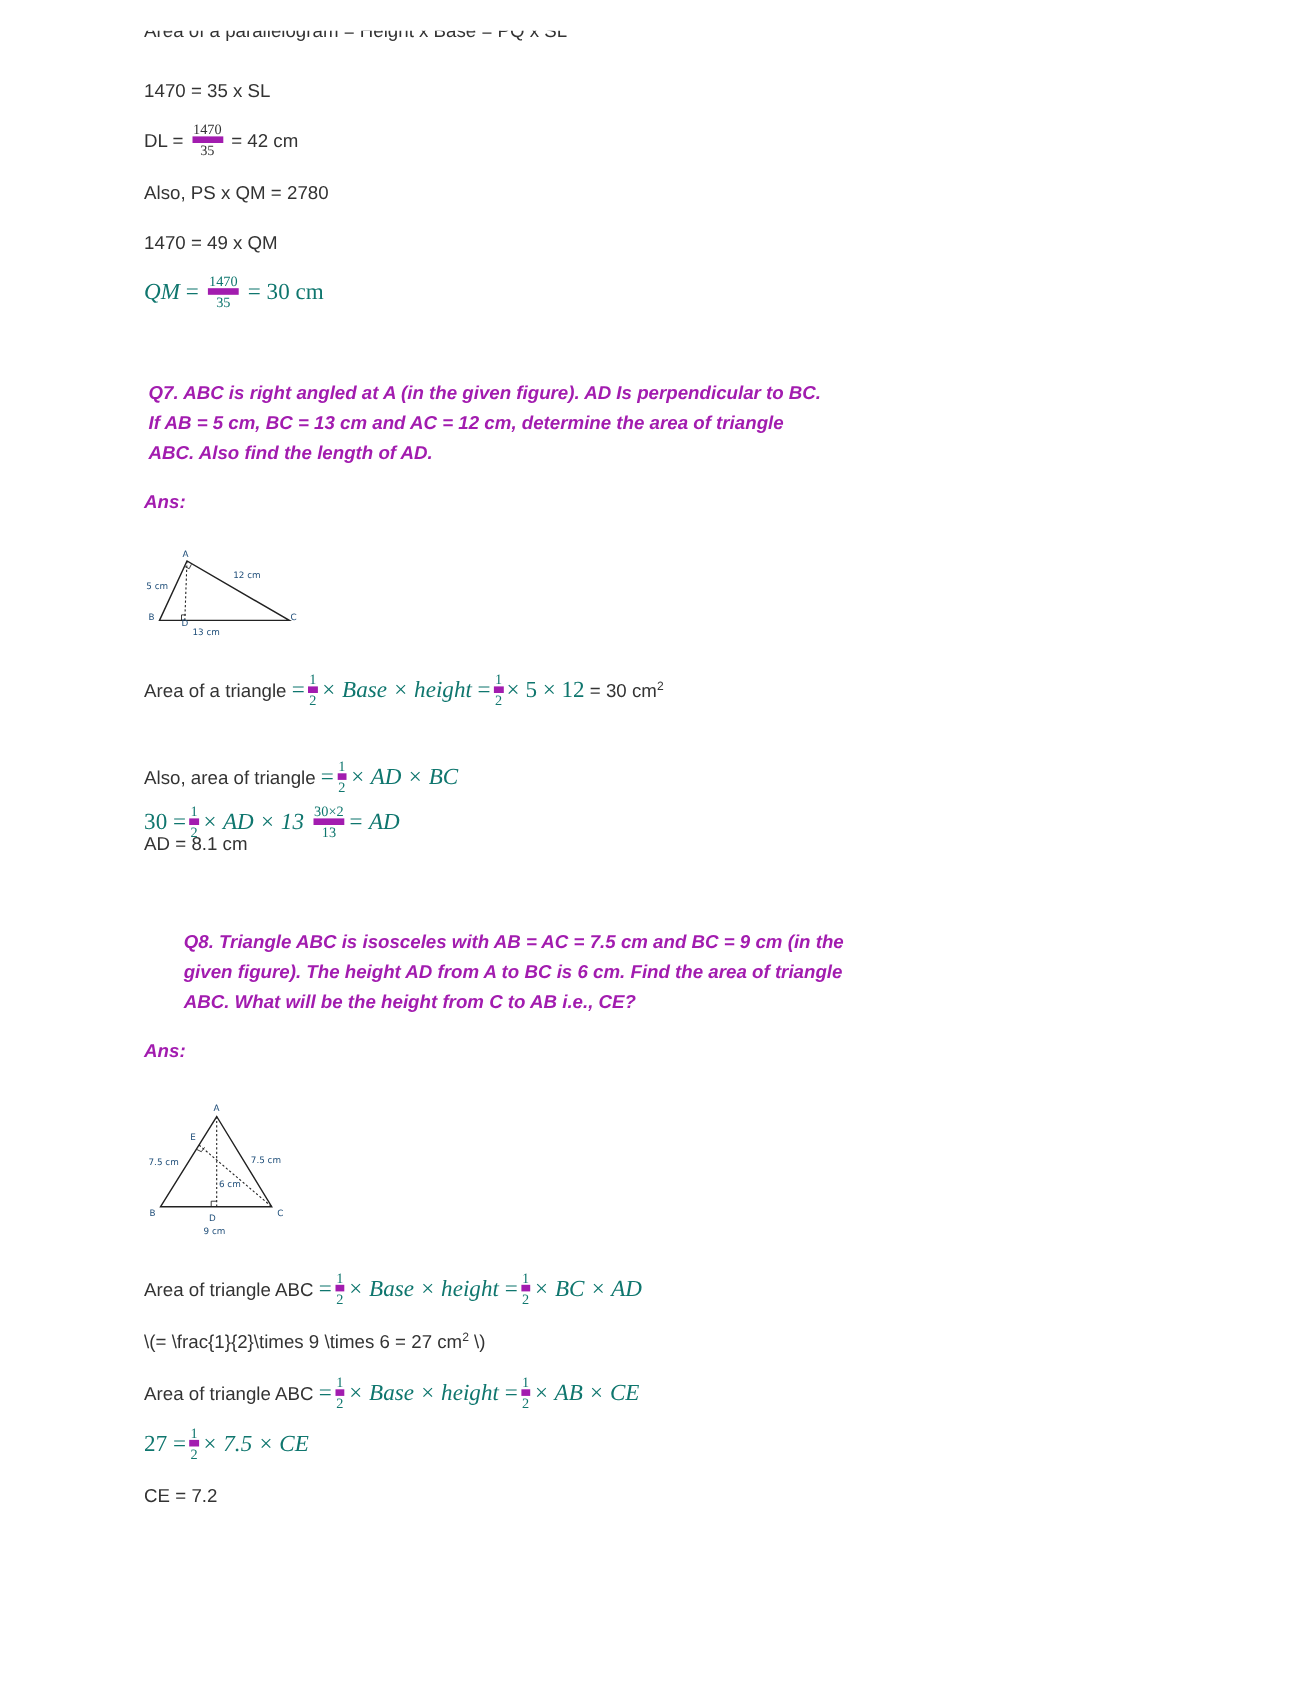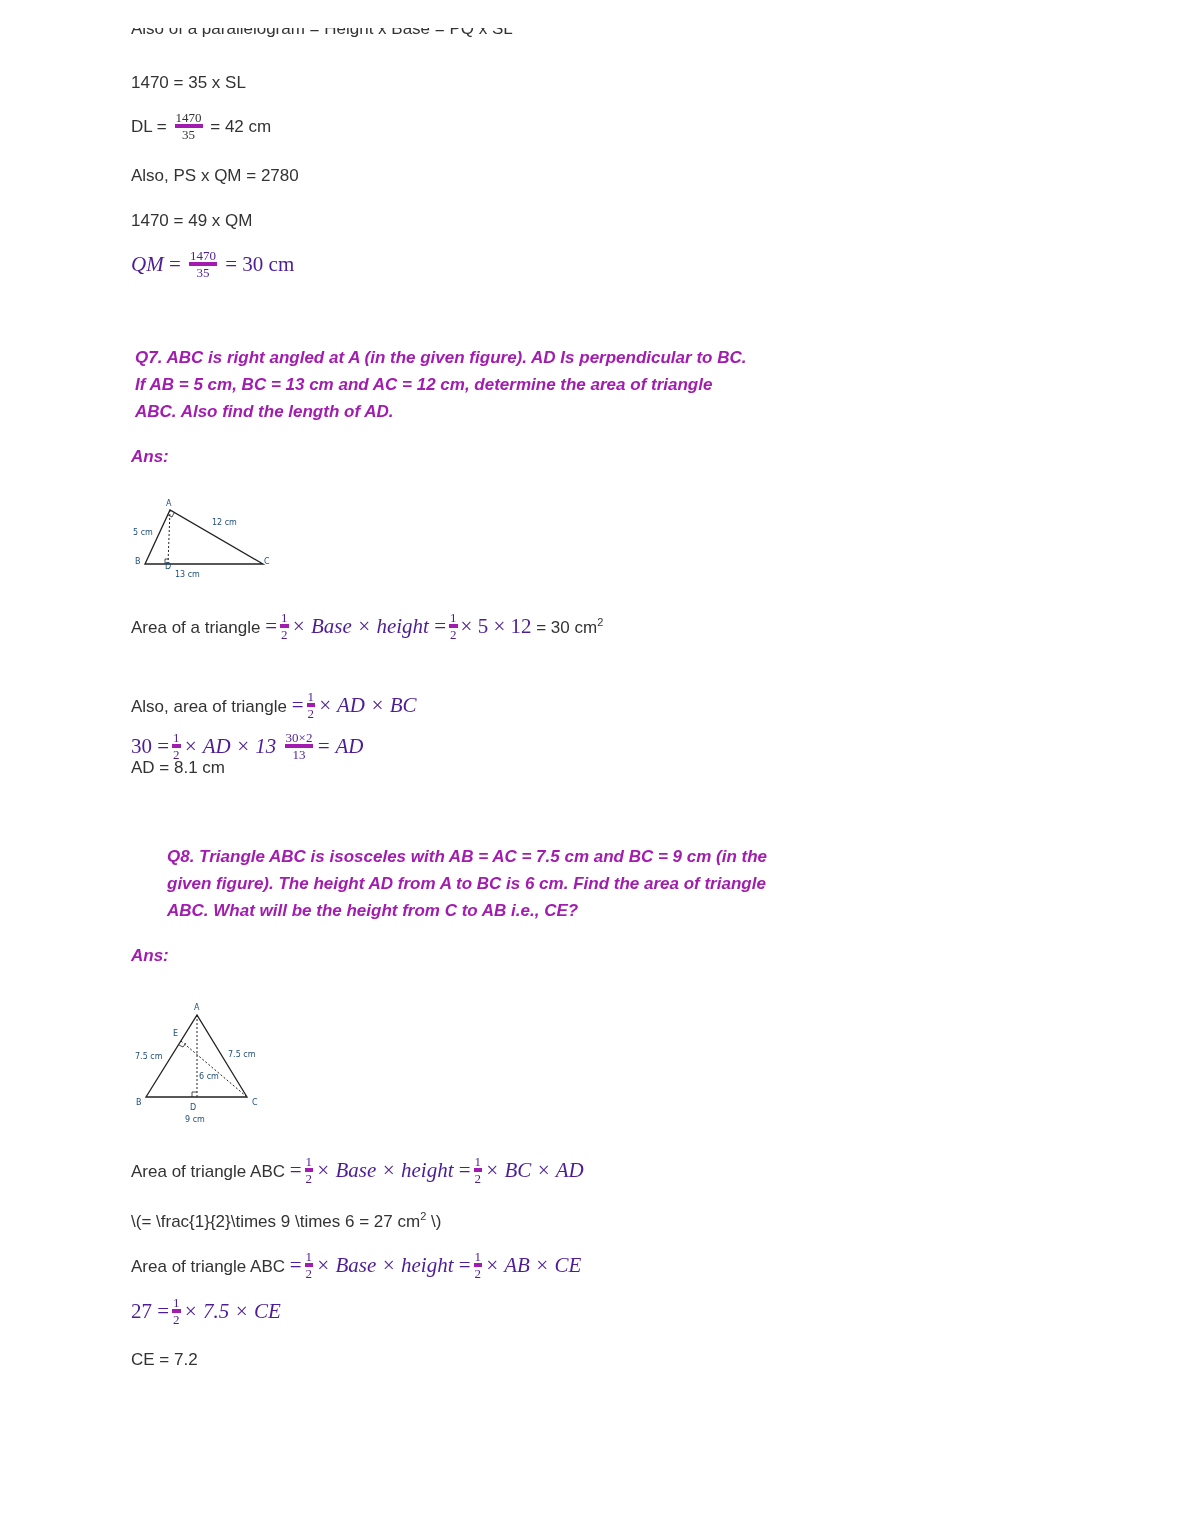--- a/index.html
+++ b/index.html
@@ -1,34 +1,34 @@
 <!DOCTYPE html>
 <html><head>
 <meta charset="utf-8">
 <style>
   html, body { margin: 0; padding: 0; background: #ffffff; }
   body { width: 1190px; height: 1540px; position: relative; overflow: hidden; color: #333333; }
   .sans { font-family: "Liberation Sans", sans-serif; font-size: 17px; }
   .line { position: absolute; left: 131px; white-space: nowrap; }
-  .math { font-family: "Liberation Serif", serif; font-size: 21px; color: #4c1d95; }
+  .math { font-family: "Liberation Serif", serif; font-size: 21px; color: #0f766e; }
   .math i { font-style: italic; }
   .frac { display: inline-block; vertical-align: middle; text-align: center; font-family: "Liberation Serif", serif; font-size: 13px; line-height: 13px; margin: 0 3px; position: relative; top: -2px; }
-  .frac .num { display: block; border-bottom: 4px solid #a21caf; padding: 0 1px; }
+  .frac .num { display: block; border-bottom: 6px solid #a21caf; padding: 0 1px; }
   .frac .den { display: block; padding: 0 1px; }
   .q { font-family: "Liberation Sans", sans-serif; font-size: 17px; font-weight: bold; font-style: italic; color: #a21caf; line-height: 27px; position: absolute; left: 131px; width: 620px; }
   .cut { position: absolute; left: 131px; top: 28px; height: 18px; overflow: hidden; width: 500px; }
   .cut span { display: block; margin-top: -9px; font-family: "Liberation Sans", sans-serif; font-size: 17px; color: #333; white-space: nowrap; }
   sup { font-size: 11px; }
   svg text { font-family: "DejaVu Sans", sans-serif; font-size: 8px; fill: #1f4e79; }
 </style>
 </head>
 <body>
 
 <div class="cut">
-    <span>Also of a parallelogram = Height x Base = PQ x SL</span>
+    <span>Area of a parallelogram = Height x Base = PQ x SL</span>
   </div>
 
 <div class="line sans" style="top:73px;">1470 = 35 x SL</div>
 
 <div class="line sans" style="top:113px;">
   <span>DL =</span>
   <span class="frac"><span class="num">1470</span><span class="den">35</span></span>
   <span>= 42 cm</span>
 </div>
 

